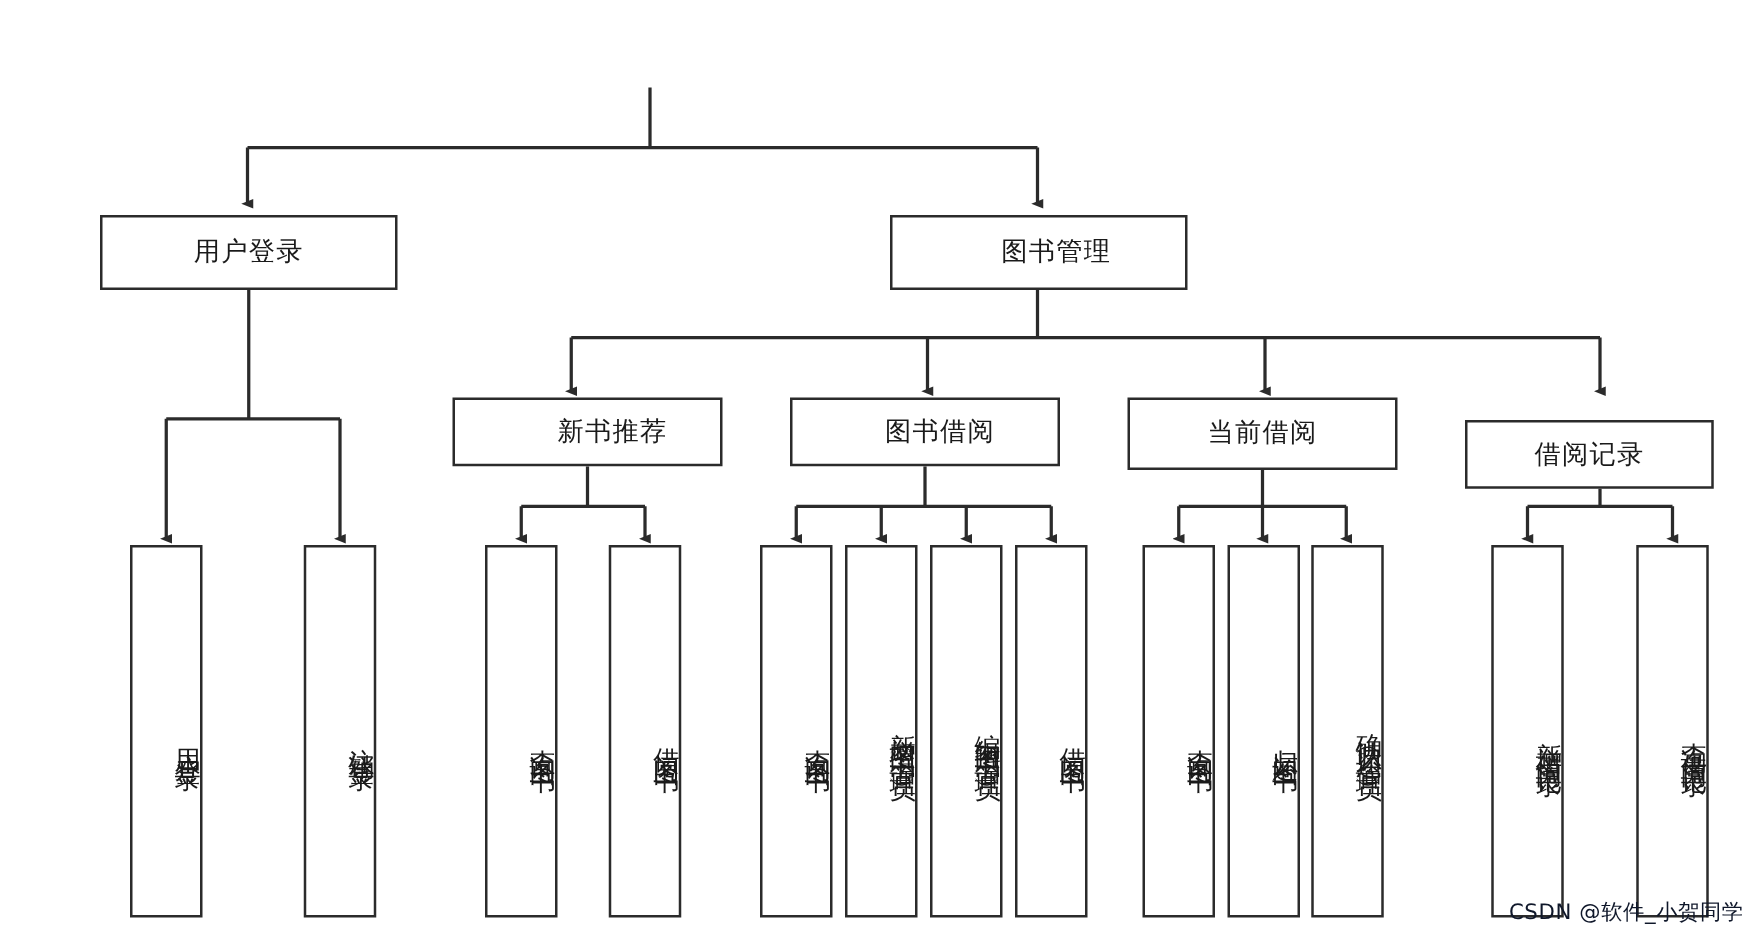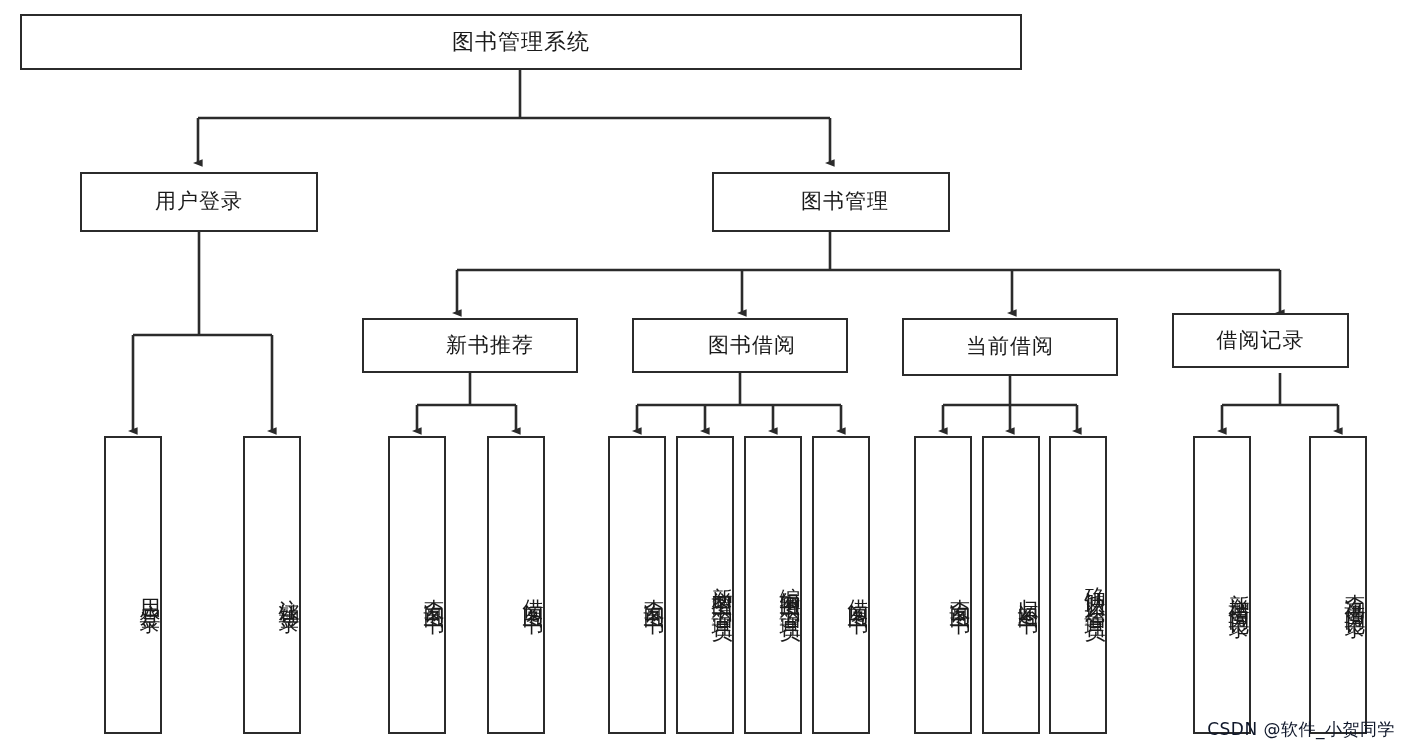--- a/index.html
+++ b/index.html
@@ -116,41 +116,38 @@
       <path d="M1010,405 L1010,431" marker-end="url(#arrowhead)"></path>
       <path d="M1077,405 L1077,431" marker-end="url(#arrowhead)"></path>
 
       <path d="M1280,373 L1280,405"></path>
       <path d="M1222,405 L1338,405"></path>
       <path d="M1222,405 L1222,431" marker-end="url(#arrowhead)"></path>
       <path d="M1338,405 L1338,431" marker-end="url(#arrowhead)"></path>
     </g>
   </svg>
 
-  <div class="node horiz root" style="left:20px; top:14px; width:1002px; height:56px;">
-    <span>图书管理系统</span>
-  </div>
 
   <div class="node horiz" style="left:80px; top:172px; width:238px; height:60px;">
     <span>用户登录</span>
   </div>
   <div class="node horiz" style="left:712px; top:172px; width:238px; height:60px;padding-left:28px;">
     <span>图书管理</span>
   </div>
 
   <div class="node horiz" style="left:362px; top:318px; width:216px; height:55px;padding-left:40px;">
     <span>新书推荐</span>
   </div>
   <div class="node horiz" style="left:632px; top:318px; width:216px; height:55px;padding-left:24px;">
     <span>图书借阅</span>
   </div>
   <div class="node horiz" style="left:902px; top:318px; width:216px; height:58px;">
     <span>当前借阅</span>
   </div>
-  <div class="node horiz" style="left:1172px; top:313px; width:177px; height:55px;">
+  <div class="node horiz" style="left:1172px; top:336px; width:199px; height:55px;">
     <span>借阅记录</span>
   </div>
 
   <div class="node vert" style="left:104px; top:436px; width:58px; height:298px;">
     <span class="vlabel">用户登录</span>
   </div>
   <div class="node vert" style="left:243px; top:436px; width:58px; height:298px;">
     <span class="vlabel">注销登录</span>
   </div>
 

